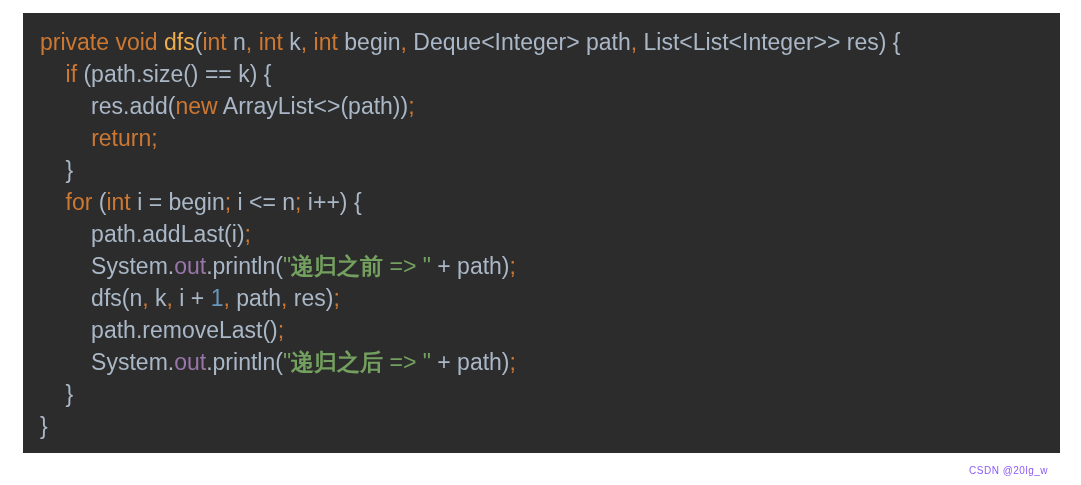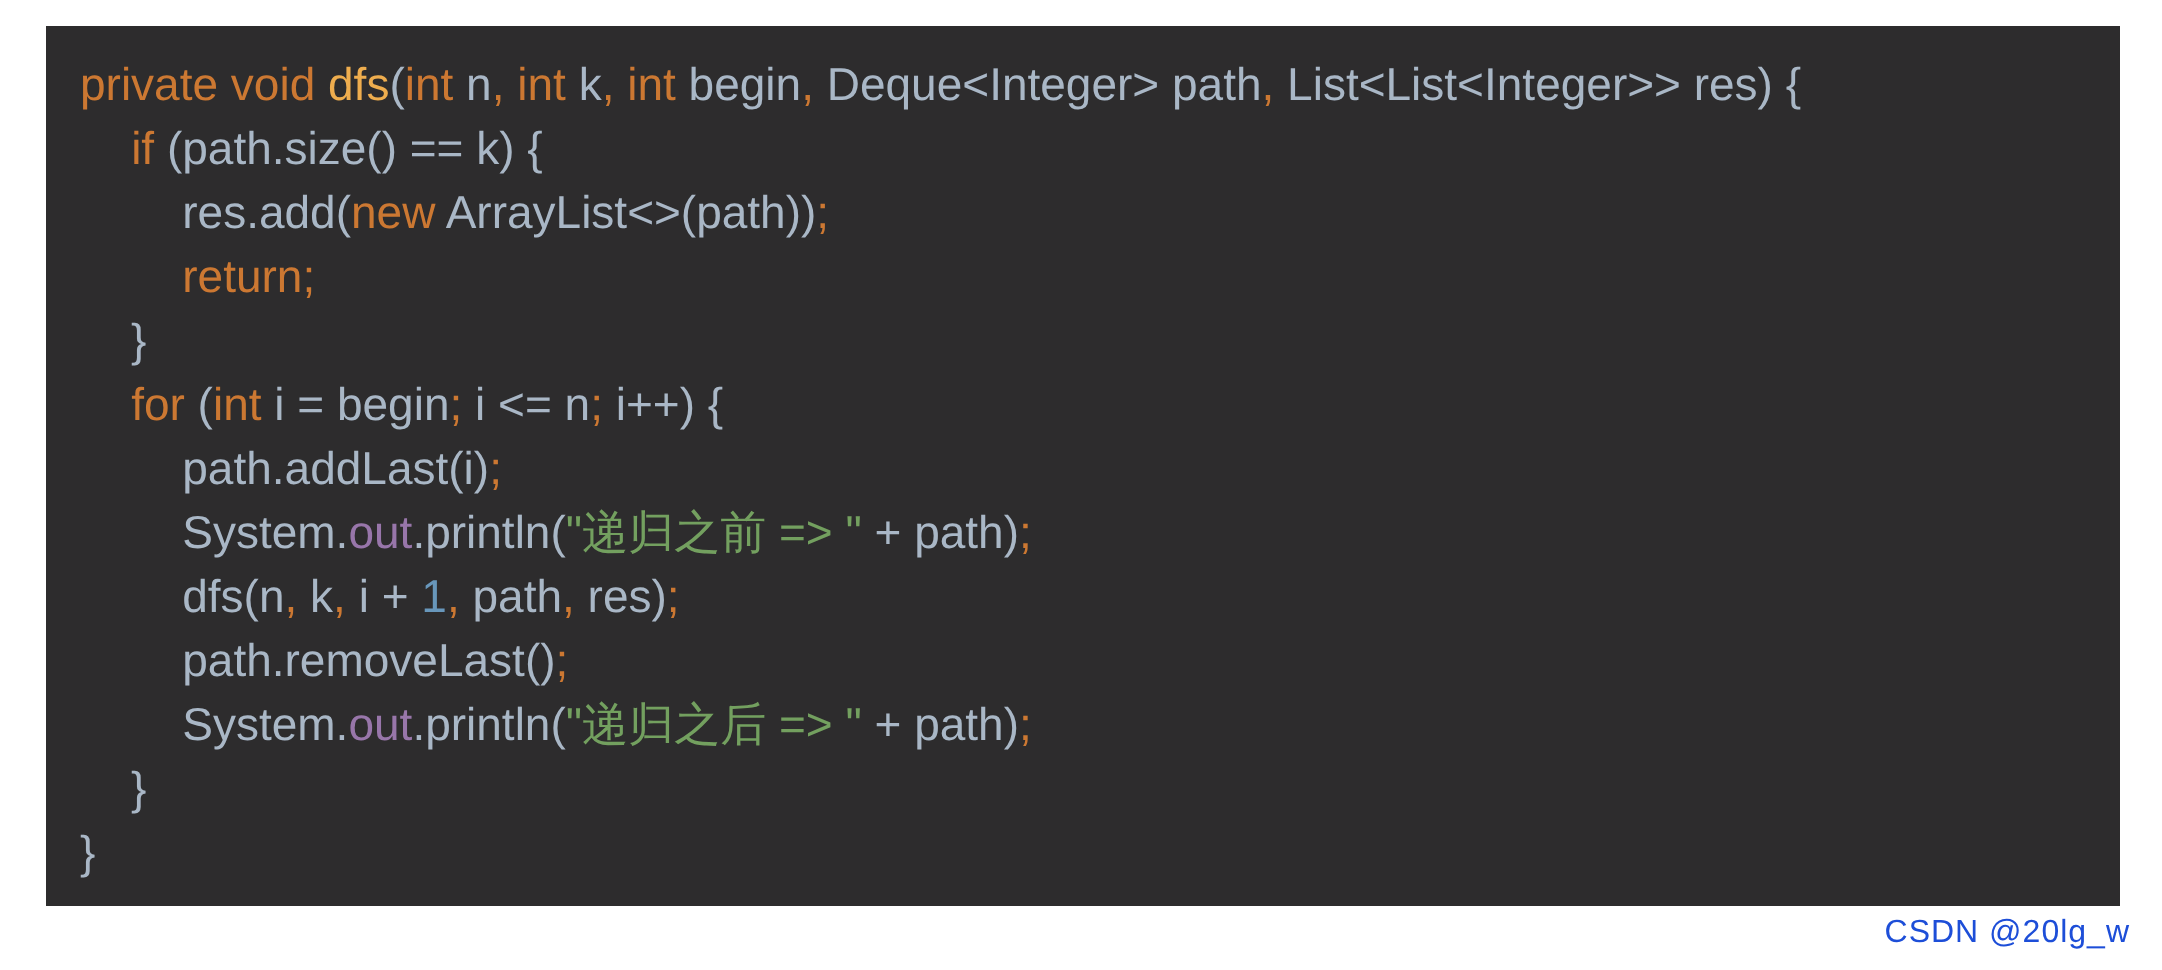--- a/index.html
+++ b/index.html
@@ -37,30 +37,31 @@
     white-space: pre;
   }
   
   .tk-d   { color: #a9b7c6; }                       
   .tk-kw  { color: #cc7832; }                       
   .tk-fn  { color: #eead4e; }                       
   .tk-str { color: #73a05f; }                       
   .tk-strcjk {                                      
     color: #73a05f;
     font-family: "Liberation Serif", serif;
+    font-weight: bold;
   }
   .tk-fld { color: #9876aa; }   
   .tk-num { color: #6897bb; }                       
   .watermark {
     position: absolute;
-    right: 16px;
+    right: 33px;
     bottom: 9px;
-    font-size: 16px;
+    font-size: 10px;
     letter-spacing: 0.5px;
-    color: #1d4ed8;
+    color: #8b5cf6;
     font-family: "Liberation Sans", sans-serif;
   }
 </style>
 </head>
 <body>
 
 <div class="page">
   <div class="code-panel"><div class="code-line"><span class="tk-kw">private void </span><span class="tk-fn">dfs</span><span class="tk-d">(</span><span class="tk-kw">int</span><span class="tk-d"> n</span><span class="tk-kw">, </span><span class="tk-kw">int</span><span class="tk-d"> k</span><span class="tk-kw">, </span><span class="tk-kw">int</span><span class="tk-d"> begin</span><span class="tk-kw">, </span><span class="tk-d">Deque&lt;Integer&gt; path</span><span class="tk-kw">, </span><span class="tk-d">List&lt;List&lt;Integer&gt;&gt; res) {</span></div><div class="code-line"><span class="tk-d">    </span><span class="tk-kw">if</span><span class="tk-d"> (path.size() == k) {</span></div><div class="code-line"><span class="tk-d">        res.add(</span><span class="tk-kw">new</span><span class="tk-d"> ArrayList&lt;&gt;(path))</span><span class="tk-kw">;</span></div><div class="code-line"><span class="tk-d">        </span><span class="tk-kw">return;</span></div><div class="code-line"><span class="tk-d">    }</span></div><div class="code-line"><span class="tk-d">    </span><span class="tk-kw">for</span><span class="tk-d"> (</span><span class="tk-kw">int</span><span class="tk-d"> i = begin</span><span class="tk-kw">;</span><span class="tk-d"> i &lt;= n</span><span class="tk-kw">;</span><span class="tk-d"> i++) {</span></div><div class="code-line"><span class="tk-d">        path.addLast(i)</span><span class="tk-kw">;</span></div><div class="code-line"><span class="tk-d">        System.</span><span class="tk-fld">out</span><span class="tk-d">.println(</span><span class="tk-str">"</span><span class="tk-strcjk">递归之前</span><span class="tk-str"> =&gt; "</span><span class="tk-d"> + path)</span><span class="tk-kw">;</span></div><div class="code-line"><span class="tk-d">        dfs(n</span><span class="tk-kw">, </span><span class="tk-d">k</span><span class="tk-kw">, </span><span class="tk-d">i + </span><span class="tk-num">1</span><span class="tk-kw">, </span><span class="tk-d">path</span><span class="tk-kw">, </span><span class="tk-d">res)</span><span class="tk-kw">;</span></div><div class="code-line"><span class="tk-d">        path.removeLast()</span><span class="tk-kw">;</span></div><div class="code-line"><span class="tk-d">        System.</span><span class="tk-fld">out</span><span class="tk-d">.println(</span><span class="tk-str">"</span><span class="tk-strcjk">递归之后</span><span class="tk-str"> =&gt; "</span><span class="tk-d"> + path)</span><span class="tk-kw">;</span></div><div class="code-line"><span class="tk-d">    }</span></div><div class="code-line"><span class="tk-d">}</span></div></div>
   <div class="watermark">CSDN @20lg_w</div>
 </div>

